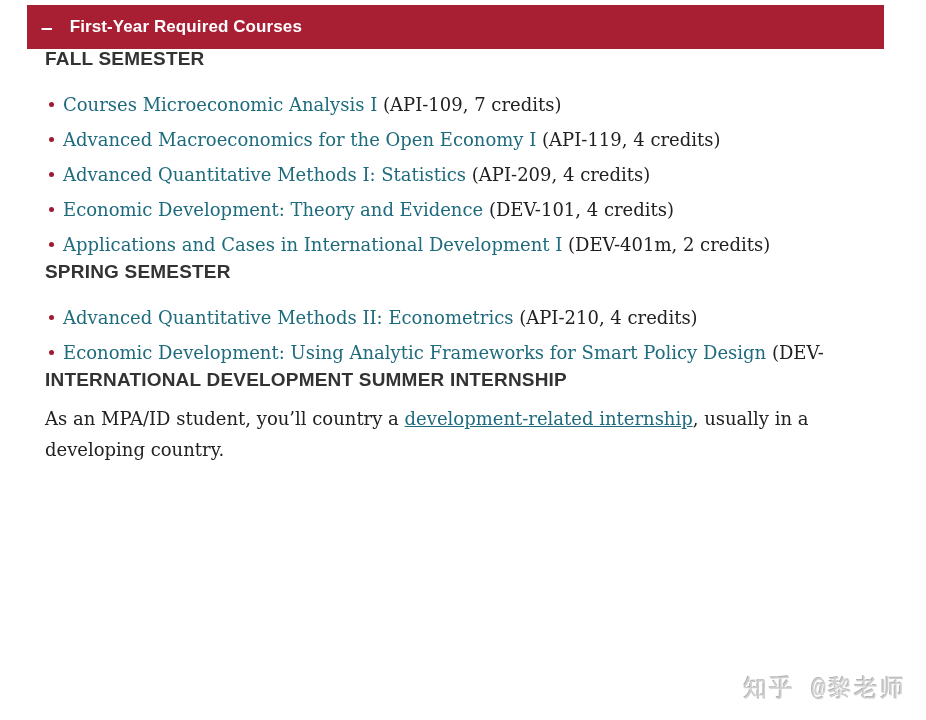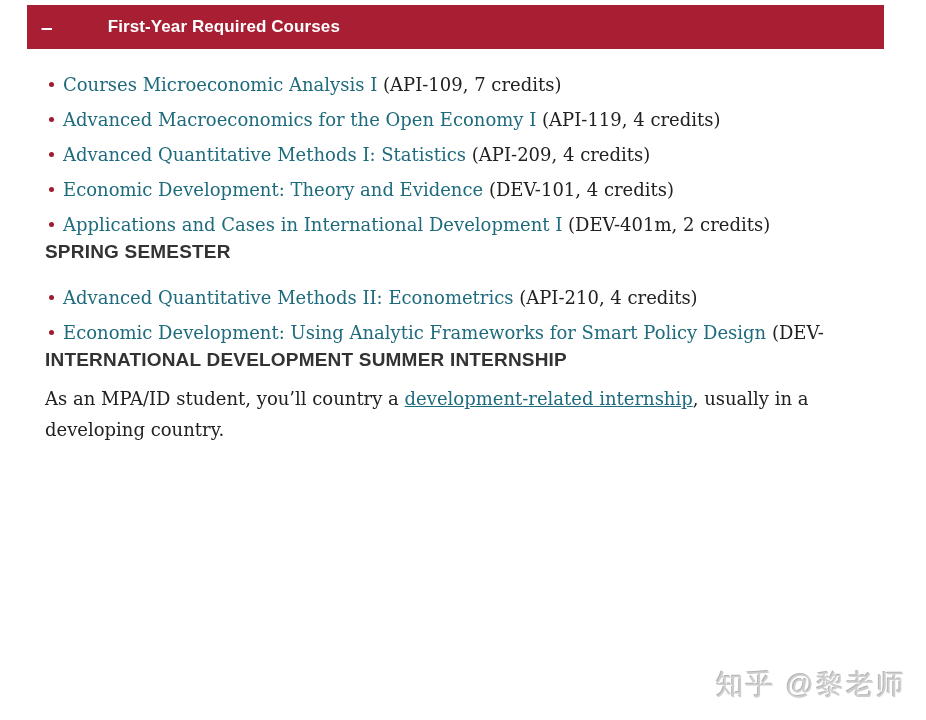--- a/index.html
+++ b/index.html
@@ -30,21 +30,20 @@
     line-height: 1;
     margin-right: 17px;
     transform: translateY(-1px);
   }
   .bar-title {
     color: #ffffff;
     font-family: "Liberation Sans", sans-serif;
     font-weight: 700;
     font-size: 17px;
     letter-spacing: 0.1px;
-    margin-left: 38px;
   }
 
   
   .content {
     margin-left: 45px;
     width: 838px;
     color: #212121;
   }
   h3.section-heading {
     font-family: "Liberation Sans", sans-serif;
@@ -89,40 +88,41 @@
   }
   a.inline-link {
     color: #1e6b7d;
     text-decoration: underline;
     cursor: pointer;
   }
 
   .watermark {
     position: absolute;
     right: 20px; bottom: 16px;
-    font-family: Liberation Sans, sans-serif;
-    font-size: 28px;
+    font-family: Liberation Mono, monospace;
+    font-size: 24px;
     letter-spacing: 2px;
     color: #c9c9c9;
     text-shadow: 1px 1px 0 #ffffff, -1px -1px 0 #aeaeae;
     opacity: 0.9;
     pointer-events: none;
     white-space: nowrap;
   }
 </style>
 </head>
 <body>
 
 <div class="accordion-bar">
   <span class="minus-icon">–</span>
   <span class="bar-title">First-Year Required Courses</span>
 </div>
 
 <div class="content">
 
+  <h3 class="section-heading mt-fall">FALL SEMESTER</h3>
   <ul class="course-list">
     <li class="course-item">
       <span class="bullet"></span><a class="course-link">Courses Microeconomic Analysis I</a><span> (API-109, 7 credits)</span>
     </li>
     <li class="course-item">
       <span class="bullet"></span><a class="course-link">Advanced Macroeconomics for the Open Economy I</a><span> (API-119, 4 credits)</span>
     </li>
     <li class="course-item">
       <span class="bullet"></span><a class="course-link">Advanced Quantitative Methods I: Statistics</a><span> (API-209, 4 credits)</span>
     </li>

